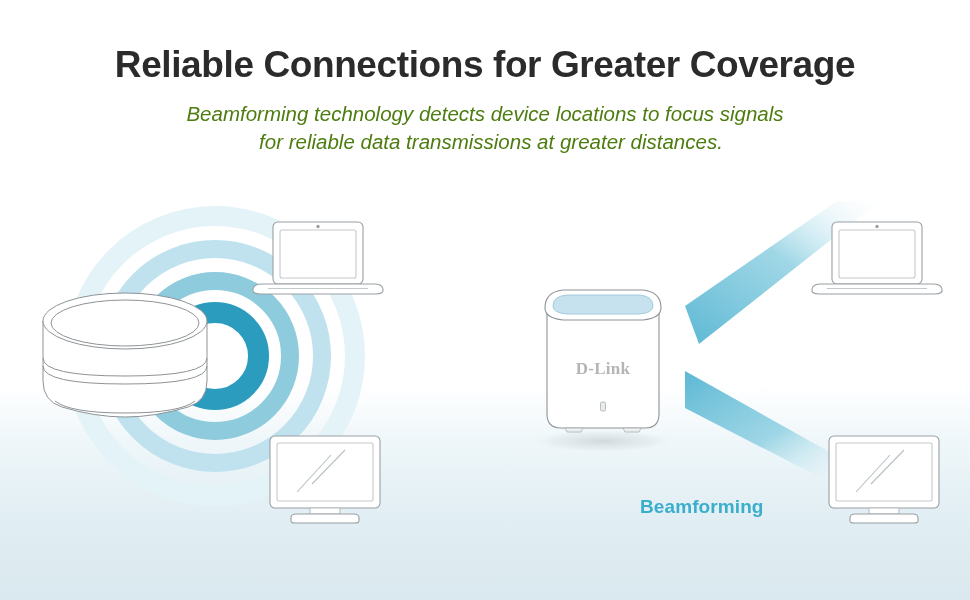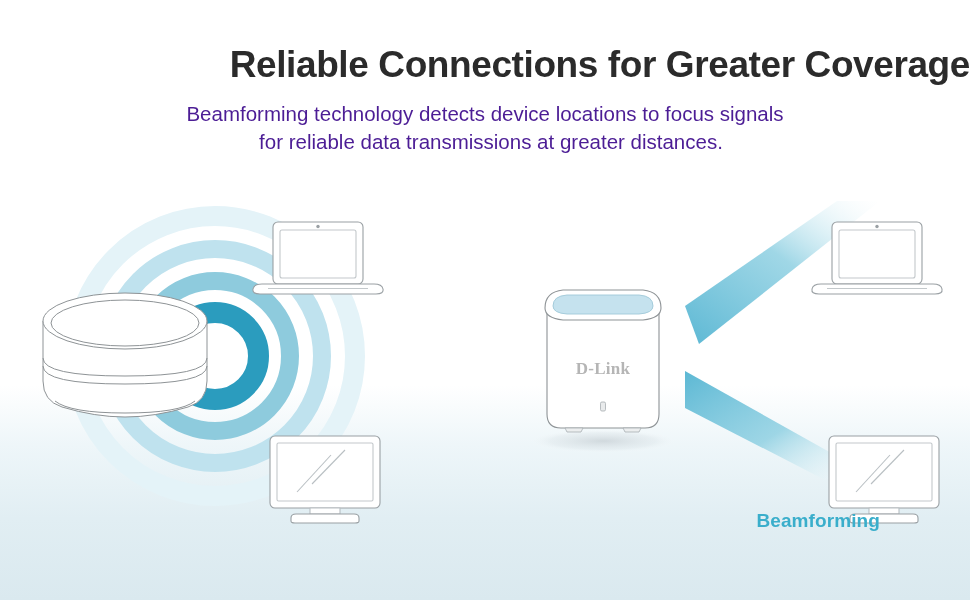--- a/index.html
+++ b/index.html
@@ -44,50 +44,50 @@
     text-align: center;
   }
   .headline {
     margin: 0;
     padding-top: 44px;
     font-size: 37px;
     font-weight: bold;
     letter-spacing: -0.4px;
     color: #2b2b2b;
     line-height: 1.15;
-    text-align: right;
   }
   .subline {
     margin: 0;
     padding-top: 13px;
     font-size: 20.5px;
     font-weight: normal;
-    color: #4c1d95;
+    color: #4d7c0f;
     line-height: 1.38;
+    font-style: italic;
   }
   .subline .l2 { display: block; padding-left: 12px; }
 
   
   .panel {
     position: absolute;
     top: 196px;
     height: 360px;
   }
   .panel-left  { left: 0px;   width: 485px; }
   .panel-right { left: 485px; width: 485px; }
 
   .svg-art { position: absolute; left: 0; top: 0; }
 
   
   .caption {
     position: absolute;
     left: 640px;
-    top: 510px;
+    top: 496px;
     width: 240px;
-    text-align: right;
+    text-align: left;
     font-size: 19px;
     font-weight: bold;
     color: #3aaecb;
     letter-spacing: 0.1px;
   }
 </style>
 </head>
 <body>
 
 <div id="stage">

